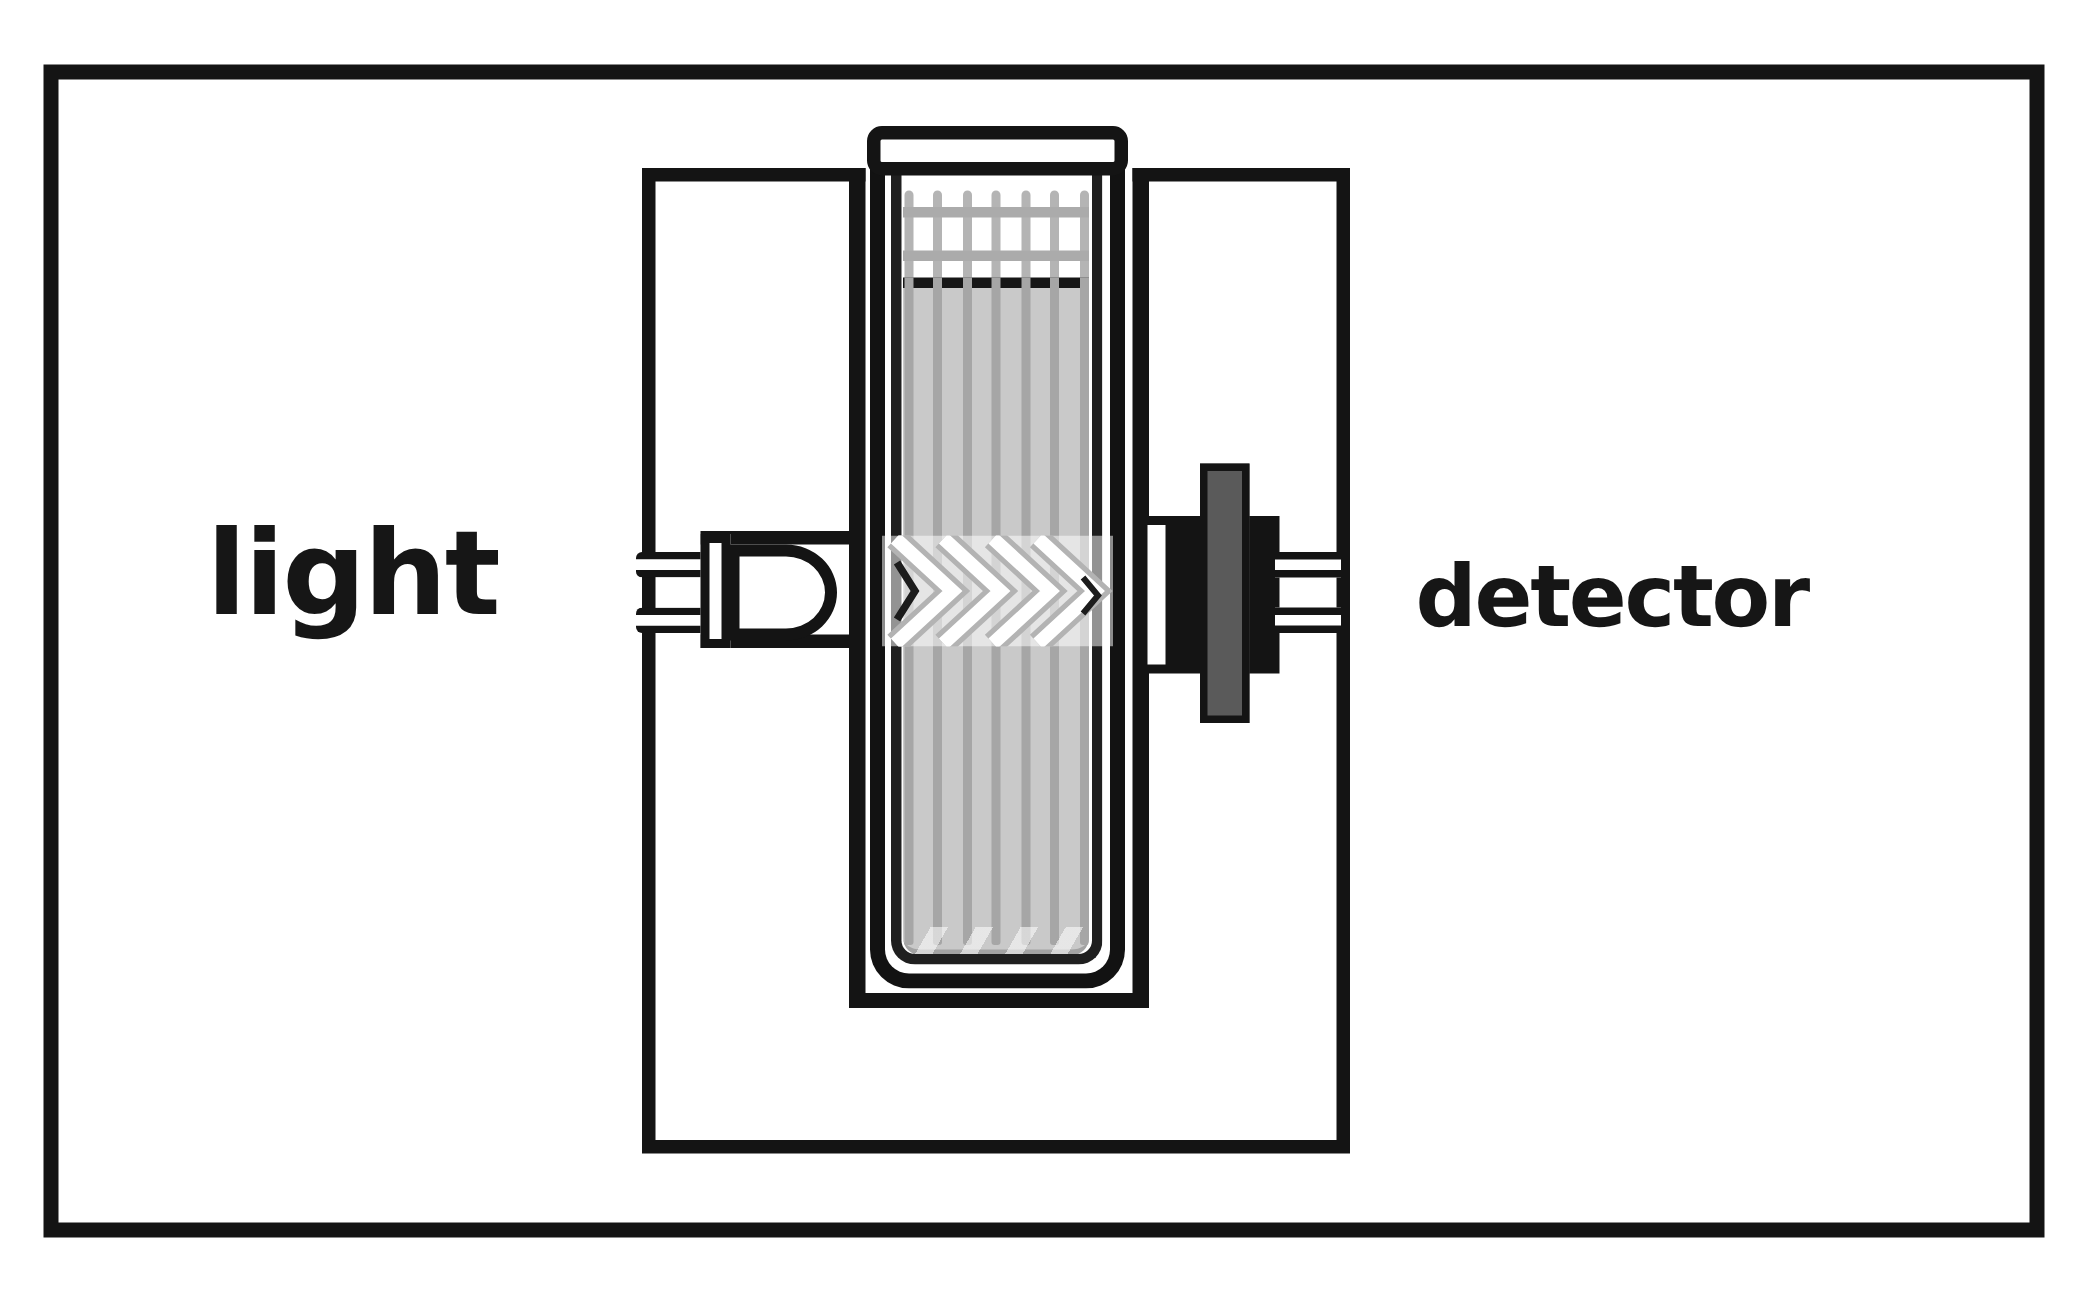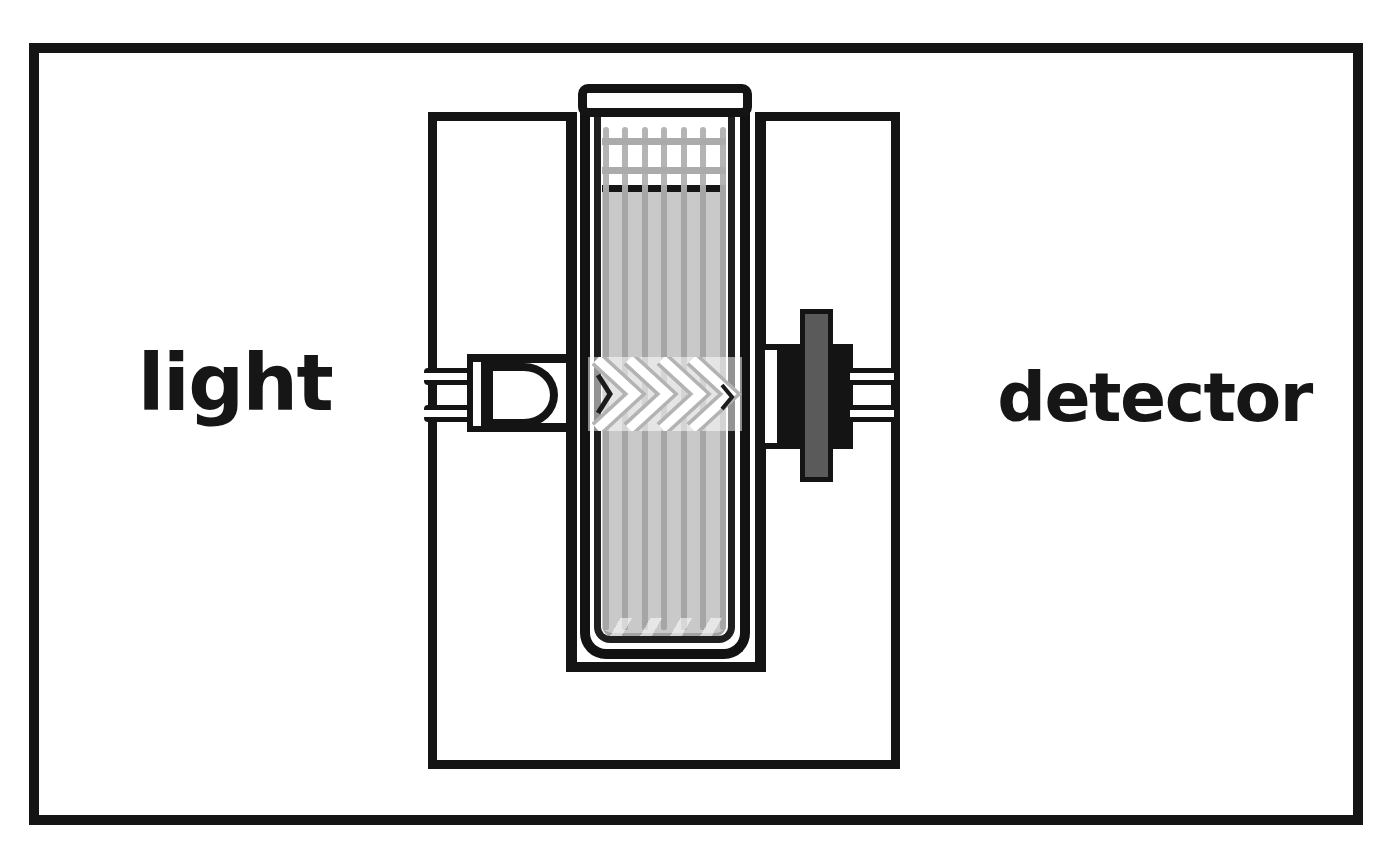--- a/index.html
+++ b/index.html
@@ -56,21 +56,21 @@
   
   .det-body{left:760px;top:344px;width:93px;height:105px;background:#141414;}
   .det-notch{left:765px;top:350px;width:12px;height:93px;background:#ffffff;}
   .det-window{left:800px;top:309px;width:33px;height:173px;border:5px solid #141414;background:#5a5a5a;}
   .det-lead1{left:850px;top:368px;}
   .det-lead2{left:850px;top:405px;}
 
   
   .label{color:#161616;font-weight:bold;text-align:center;letter-spacing:-1.5px;}
   .label-light-source{left:55px;top:300px;width:360px;font-size:78px;line-height:95px;}
-  .label-detector{left:952px;top:348px;width:405px;font-size:68px;line-height:100px;}
+  .label-detector{left:872px;top:348px;width:405px;font-size:57px;line-height:100px;}
 </style>
 </head>
 <body>
 
 <div id="stage">
 
   <div class="frame"></div>
 
   <div class="housing"></div>
   <div class="slot-open-patch"></div>

